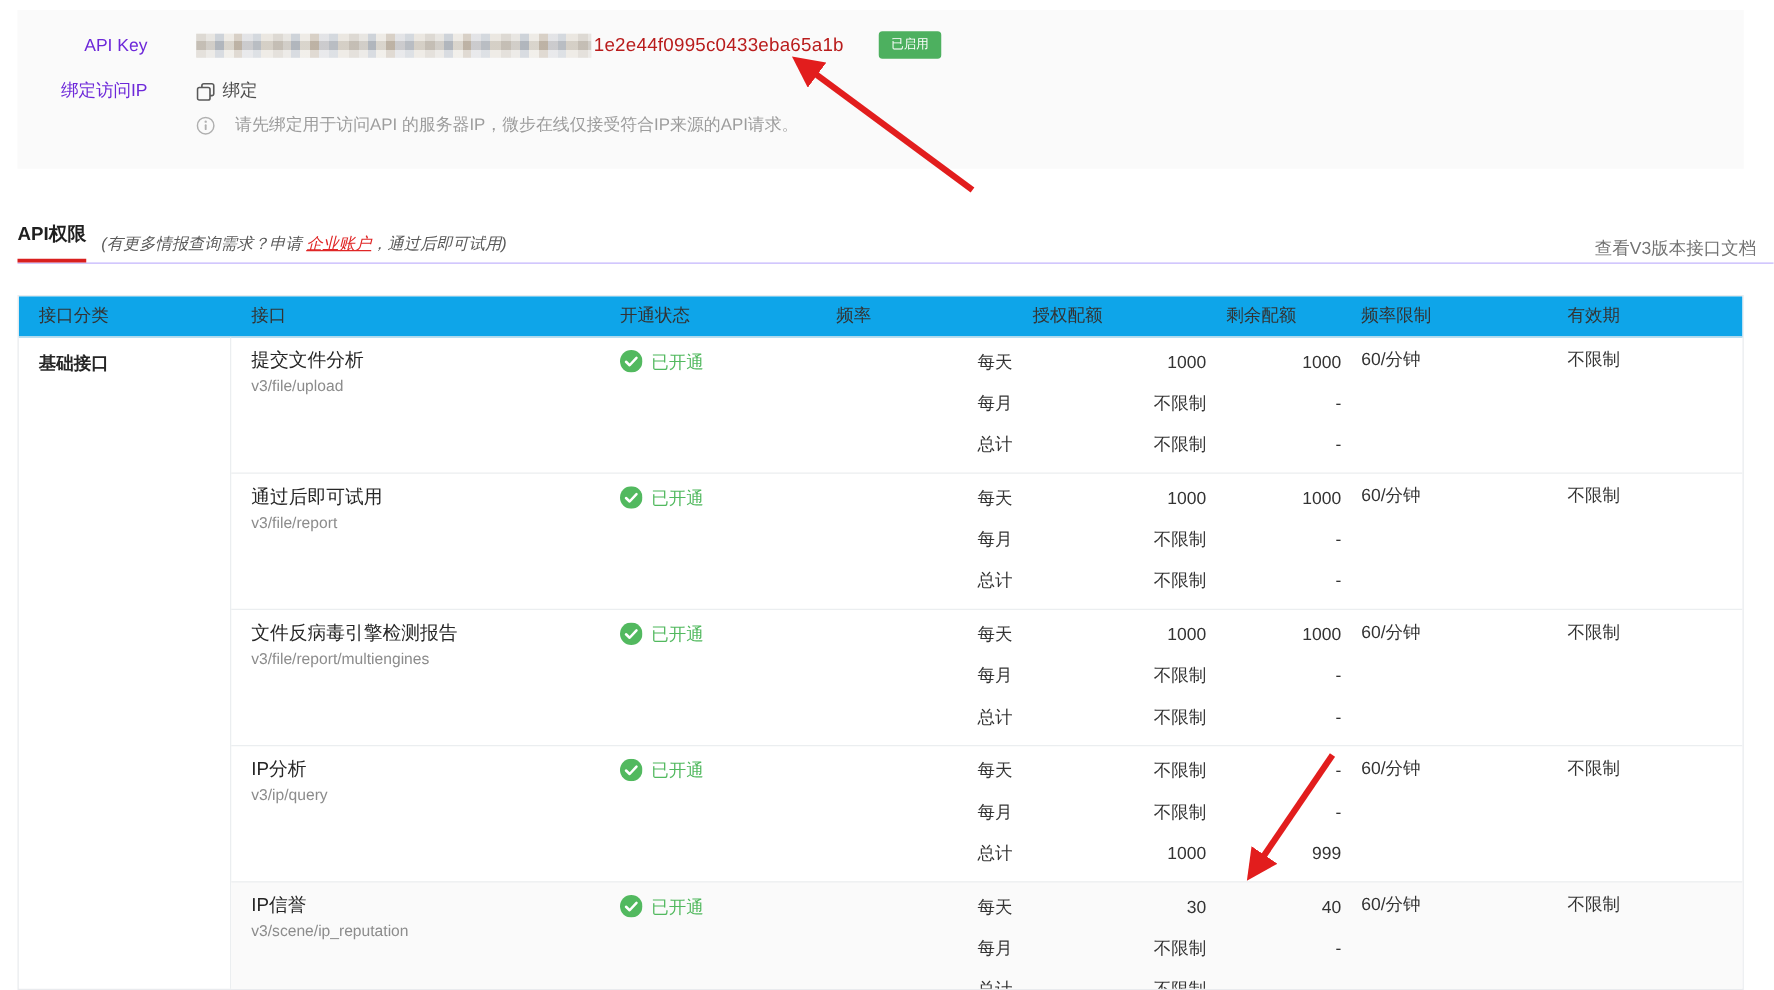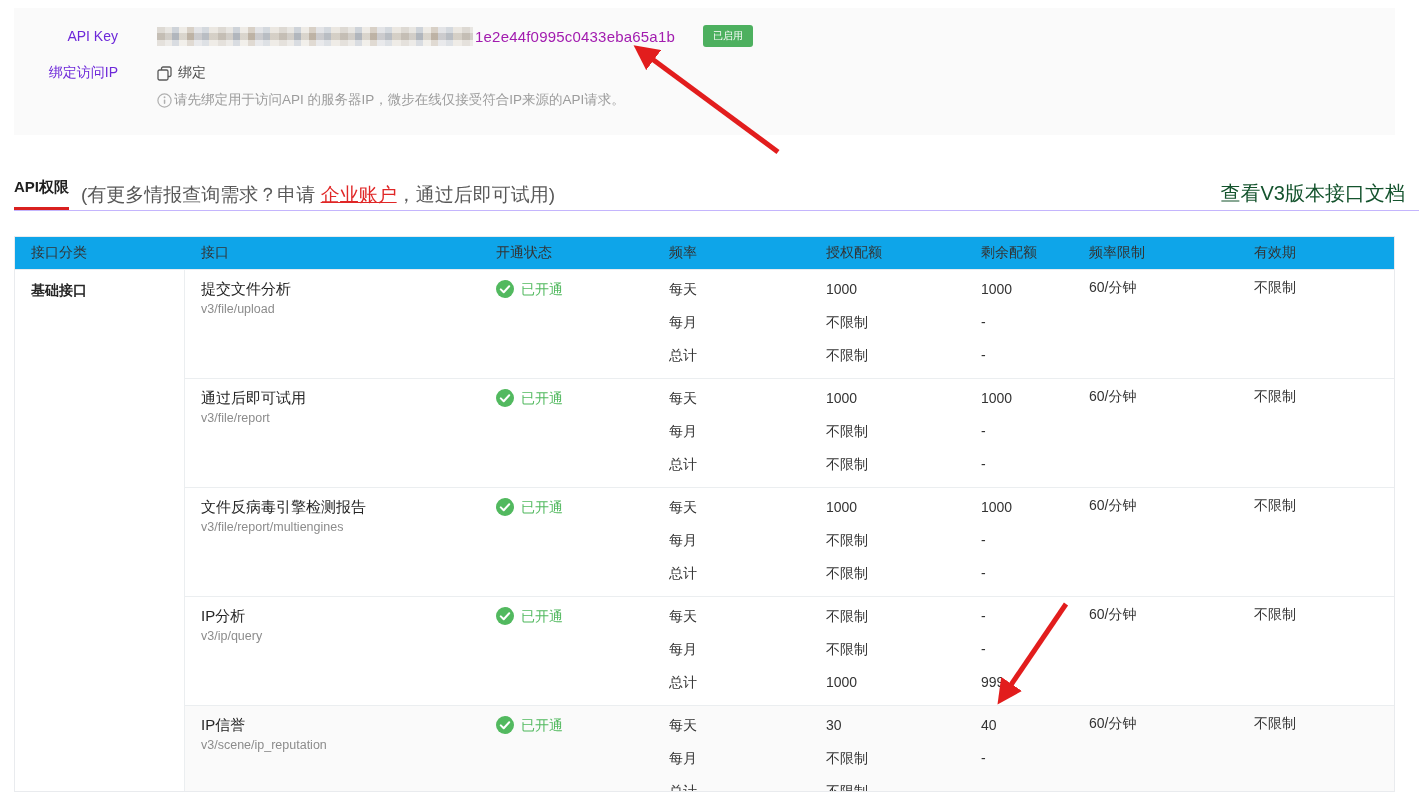--- a/index.html
+++ b/index.html
@@ -10,58 +10,58 @@
   
   .panel { position:absolute; left:14px; top:8px; width:1381px; height:127px;
     background:#fafafa; padding-top:17px; }
   .panel-row { display:flex; align-items:center; }
   .panel-label { width:90px; margin-left:14px; text-align:right; font-size:14px; color:#6d28d9; flex:none; }
   .panel-value { margin-left:39px; display:flex; align-items:center; }
   .mosaic { display:inline-block; width:316px; height:19px; margin-right:2px;
     background:
       repeating-linear-gradient(0deg, rgba(255,255,255,.45) 0 6px, rgba(120,110,100,.12) 6px 13px, rgba(255,255,255,.3) 13px 19px),
       repeating-linear-gradient(90deg,#cfc9c0 0 8px,#dedbd6 8px 15px,#b9c0c9 15px 22px,#e7e3db 22px 30px,#c7bcae 30px 37px,#d7d8dc 37px 45px,#c2c8d0 45px 52px,#e2ddd4 52px 61px); }
-  .key-suffix { font-size:15px; color:#a21caf; letter-spacing:.2px; }
+  .key-suffix { font-size:15px; color:#b91c1c; letter-spacing:.2px; }
   .badge { display:inline-block; margin-left:28px; background:#4db05f; color:#fff;
     font-size:10px; line-height:22px; padding:0 10px; border-radius:3px; }
   .row2 { margin-top:17px; align-items:flex-start; }
   .bind-link { display:inline-flex; align-items:center; gap:6px; font-size:14px; color:#4d4d4d;
     cursor:pointer; text-decoration:none; }
-  .note-row { margin-top:9px; margin-left:143px; display:flex; align-items:center; gap:2px;
+  .note-row { margin-top:9px; margin-left:143px; display:flex; align-items:center; gap:16px;
     font-size:13.5px; color:#9c9c9c; }
 
   
   .section-head { position:absolute; left:14px; top:178px; width:1405px; height:33px;
     border-bottom:1px solid #c4b5fd; display:flex; align-items:center; }
   .tab { font-size:15px; font-weight:bold; color:#1f1f1f; padding-bottom:10px;
     border-bottom:3px solid #d9201f; cursor:pointer; }
-  .tab-hint { font-size:19px; color:#595959; margin-left:12px; margin-top:2px; }
+  .tab-hint { font-size:13px; color:#595959; margin-left:12px; margin-top:2px;font-style:italic; }
   .red-link { color:#e02626; text-decoration:underline; cursor:pointer; }
-  .doc-link { position:absolute; right:14px; top:2px; font-size:20px; color:#14532d; cursor:pointer; }
+  .doc-link { position:absolute; right:14px; top:12px; font-size:14px; color:#737373; cursor:pointer; }
 
   
   .table { position:absolute; left:14px; top:236px; width:1381px; height:556px;
     border:1px solid #e9ebee; background:#fff; overflow:hidden; }
   .thead { display:grid; grid-template-columns:170px 295px 173px 157px 155px 108px 165px 1fr;
     background:#0ea5e9; height:33px; align-items:center; border-bottom:1px solid #e9ebee; }
   .thead > div { padding-left:16px; font-size:14px; color:#333; }
   .tbody { display:flex; }
   .cat-col { width:170px; flex:none; border-right:1px solid #ebeef0; padding:12px 0 0 16px;
     font-size:14px; font-weight:bold; color:#262626; }
   .rows-col { flex:1; }
   .api-row { display:grid; grid-template-columns:295px 173px 157px 155px 108px 165px 1fr;
     min-height:105px; }
   .api-row + .api-row { border-top:1px solid #ebeef0; }
   .api-row.hl { background:#fafafa; }
   .cell { padding:9px 0 0 16px; font-size:14px; color:#333; }
   .api-name { font-size:15px; color:#262626; line-height:20px; }
   .api-path { font-size:12.5px; color:#8c8c8c; margin-top:3px; }
   .status-cell { display:flex; align-items:flex-start; gap:7px; padding-top:10px; }
   .status-text { color:#52b95f; font-size:14px; line-height:18px; }
-  .line3 span { display:block; line-height:20px; margin-bottom:13px; }
+  .line3 span { display:block; line-height:20px; margin-bottom:13px;text-align:right; }
 
   
   .arrows { position:absolute; left:0; top:0; width:1419px; height:792px; pointer-events:none; }
 </style>
 </head>
 <body>
 
 <div class="page">
 
   <section class="panel">

